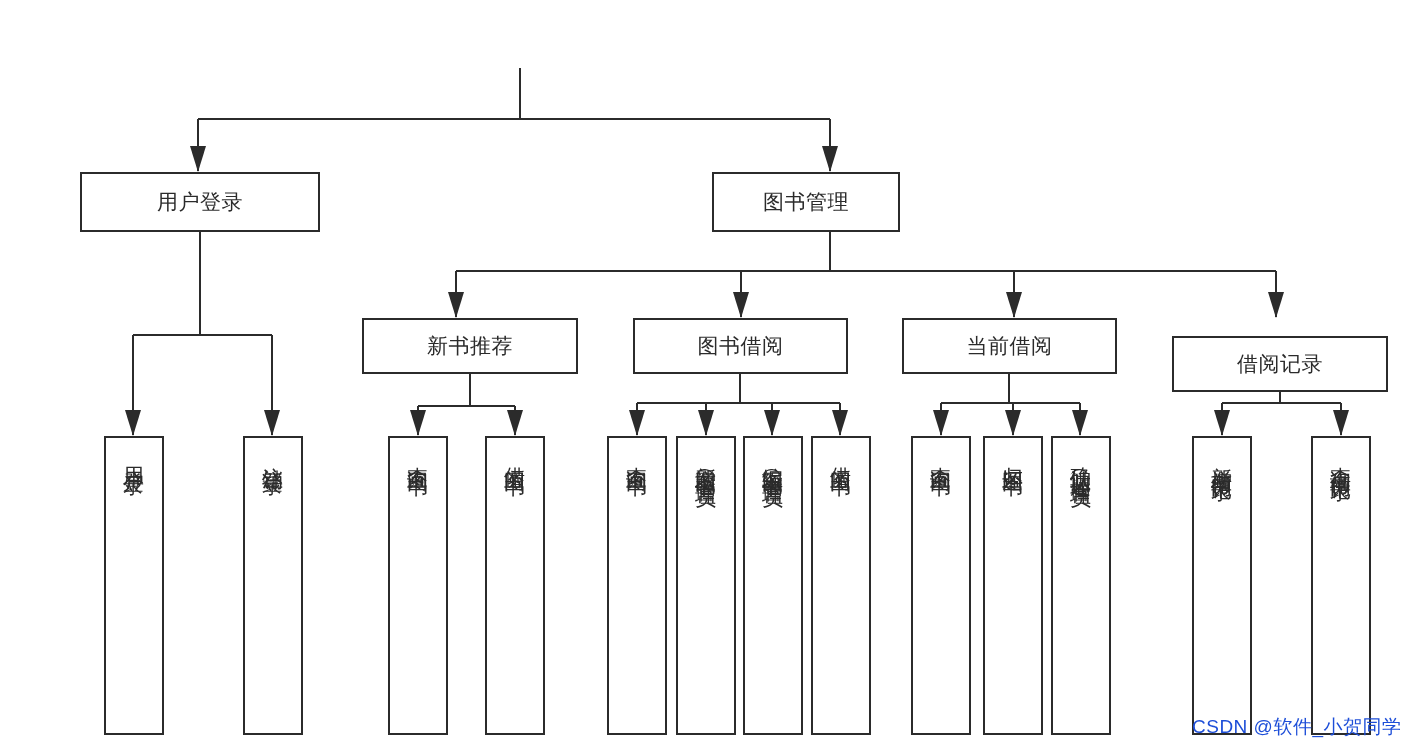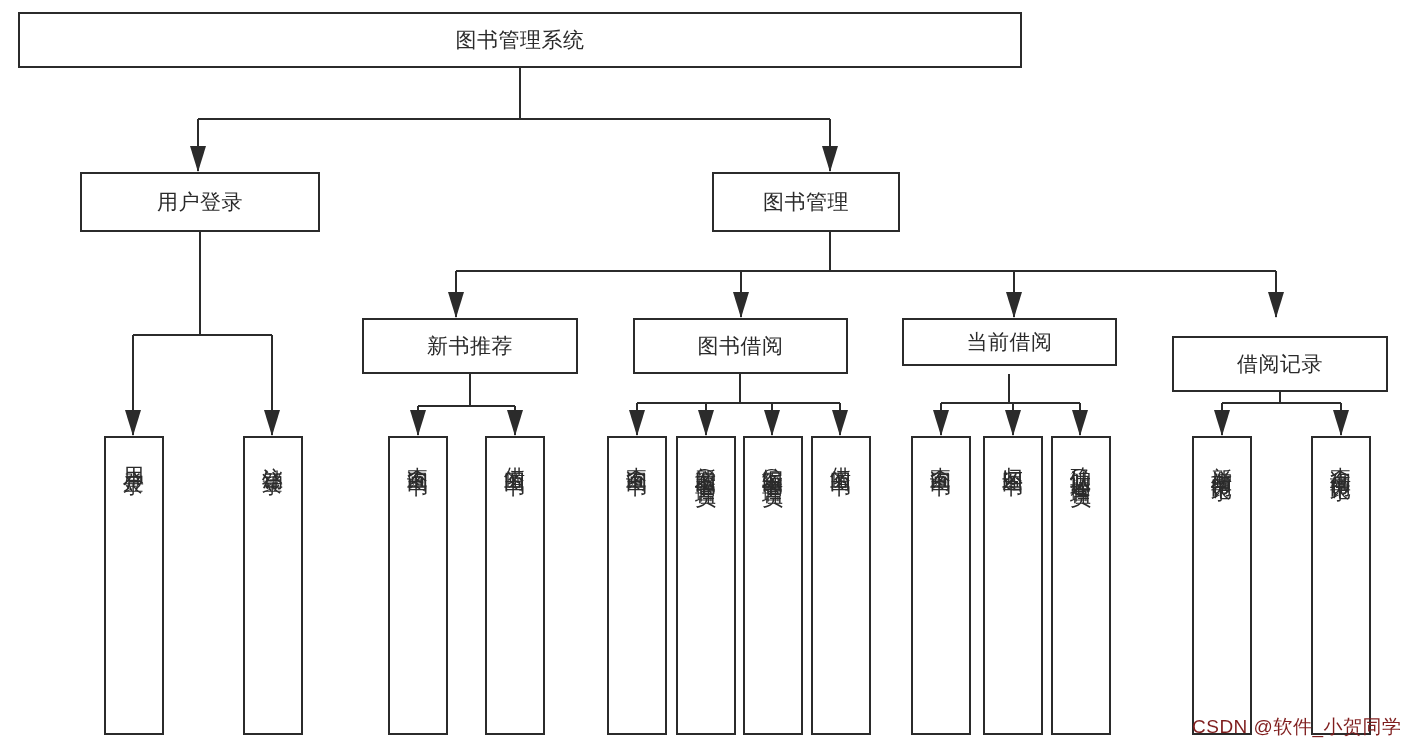--- a/index.html
+++ b/index.html
@@ -51,21 +51,21 @@
   .node.vert .label {
     writing-mode: vertical-rl;
     text-orientation: upright;
     white-space: nowrap;
     letter-spacing: 3px;
     font-size: 21px;
     line-height: 1;
   }
   .watermark {
     position: absolute;
-    color: #7f1d1d;
+    color: #1d4ed8;
     font-size: 19px;
     white-space: nowrap;
     letter-spacing: 0.5px;
   }
 </style>
 </head>
 <body>
 
 <div id="canvas">
 
@@ -117,38 +117,35 @@
       <line x1="1080" y1="403" x2="1080" y2="435" stroke="#2b2b2b" stroke-width="2.6" shape-rendering="crispEdges"></line>
       <path d="M 1072 410 L 1088 410 L 1080 436 Z" fill="#2b2b2b"></path>
       <line x1="1280" y1="374" x2="1280" y2="403" stroke="#2b2b2b" stroke-width="2.6" shape-rendering="crispEdges"></line>
       <line x1="1222" y1="403" x2="1341" y2="403" stroke="#2b2b2b" stroke-width="2.6" shape-rendering="crispEdges"></line>
       <line x1="1222" y1="403" x2="1222" y2="435" stroke="#2b2b2b" stroke-width="2.6" shape-rendering="crispEdges"></line>
       <path d="M 1214 410 L 1230 410 L 1222 436 Z" fill="#2b2b2b"></path>
       <line x1="1341" y1="403" x2="1341" y2="435" stroke="#2b2b2b" stroke-width="2.6" shape-rendering="crispEdges"></line>
       <path d="M 1333 410 L 1349 410 L 1341 436 Z" fill="#2b2b2b"></path>
     </svg>
 
-  <div class="node horiz" style="left: 18px; top: 12px; width: 1004px; height: 56px;">
-    <span class="label">图书管理系统</span>
-  </div>
 
   <div class="node horiz" style="left: 80px; top: 172px; width: 240px; height: 60px;">
     <span class="label">用户登录</span>
   </div>
   <div class="node horiz" style="left: 712px; top: 172px; width: 188px; height: 60px;">
     <span class="label">图书管理</span>
   </div>
 
   <div class="node horiz" style="left: 633px; top: 318px; width: 215px; height: 56px;">
     <span class="label">图书借阅</span>
   </div>
   <div class="node horiz" style="left: 362px; top: 318px; width: 216px; height: 56px;">
     <span class="label">新书推荐</span>
   </div>
-  <div class="node horiz" style="left: 902px; top: 318px; width: 215px; height: 48px;">
+  <div class="node horiz" style="left: 902px; top: 318px; width: 215px; height: 56px;">
     <span class="label">当前借阅</span>
   </div>
   <div class="node horiz" style="left: 1172px; top: 336px; width: 216px; height: 56px;">
     <span class="label">借阅记录</span>
   </div>
 
   <div class="node vert" style="left: 104px; top: 436px; width: 60px; height: 299px;">
     <span class="label">用户登录</span>
   </div>
   <div class="node vert" style="left: 243px; top: 436px; width: 60px; height: 299px;">

